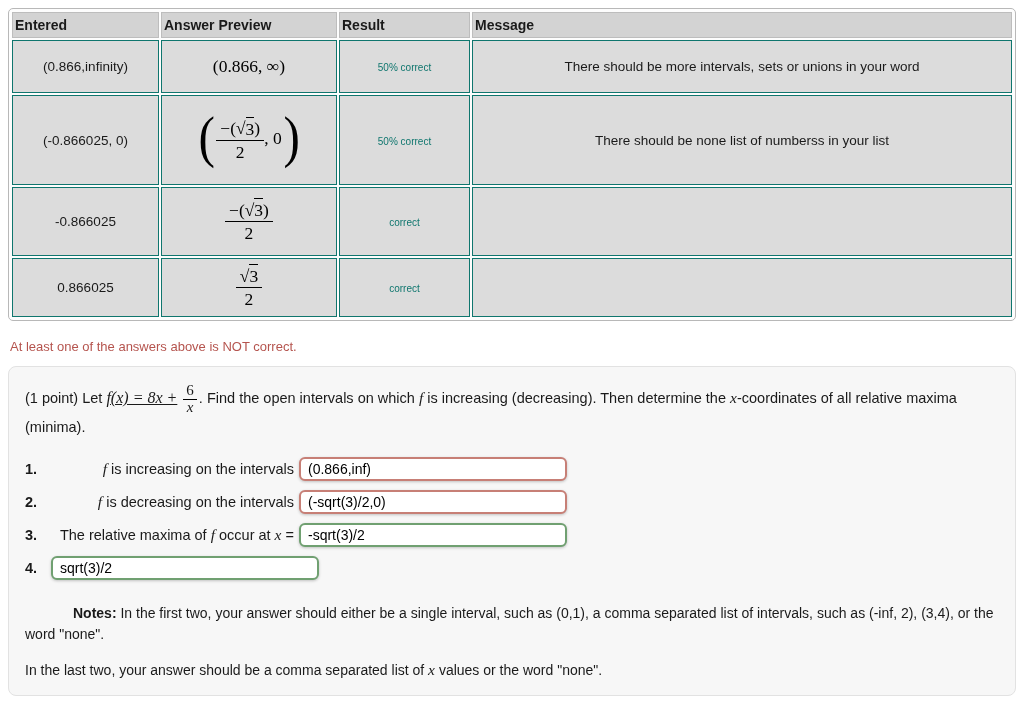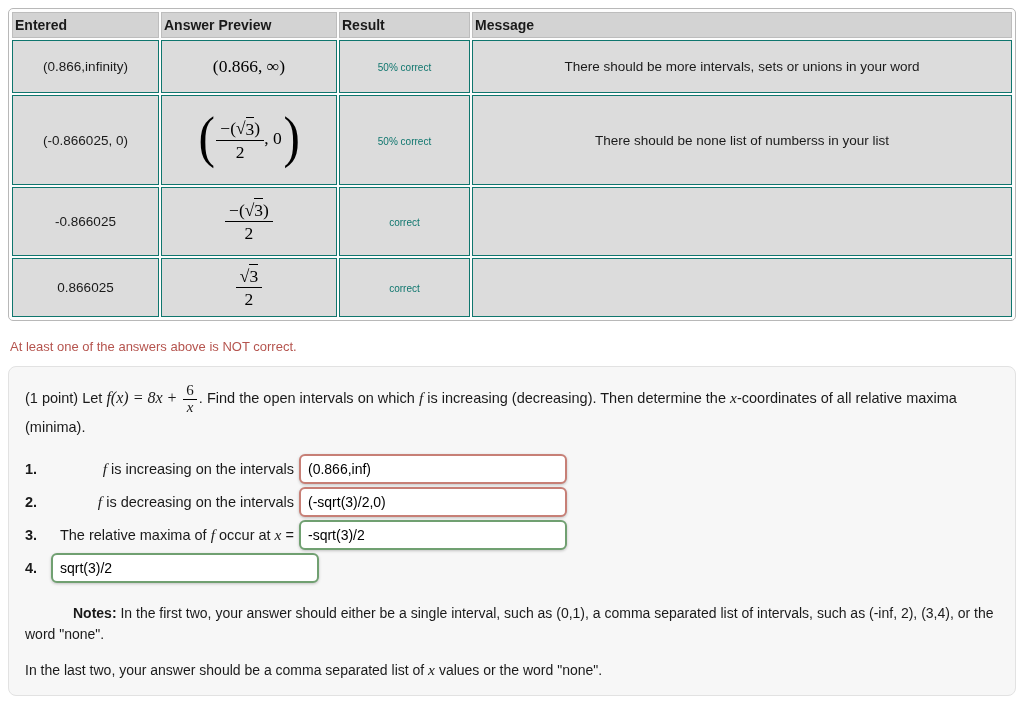--- a/index.html
+++ b/index.html
@@ -86,21 +86,21 @@
     position: relative;
     top: -3px;
     display: inline-block;
     transform: scaleX(0.85);
   }
   .mi {
     font-family: "Liberation Serif", serif;
     font-style: italic;
     font-size: 15.5px;
   }
-  .math-serif { font-family: "Liberation Serif", serif; font-style: italic; font-size: 16px; }
+  .math-serif { font-family: "Liberation Serif", serif; font-style: italic; font-size: 16px; text-decoration: underline; }
 
   
   .alert-line {
     color: #b5544e;
     font-size: 13px;
     margin: 18px 2px 12px 2px;
   }
 
   
   .problem-box {
@@ -130,21 +130,21 @@
   .q-row { display: flex; align-items: center; margin-bottom: 7px; height: 26px; }
   .q-num { width: 26px; font-weight: bold; font-size: 14.5px; flex: none; }
   .q-label {
     width: 243px; flex: none;
     text-align: right;
     font-size: 14.5px;
     margin-right: 5px;
     white-space: nowrap;
   }
   .q-input {
-    width: 268px; height: 30px;
+    width: 268px; height: 24px;
     border-radius: 6px;
     background: #ffffff;
     font-family: "Liberation Sans", sans-serif;
     font-size: 14px;
     padding: 2px 7px;
     box-shadow: 0 1px 3px rgba(0,0,0,0.22);
     outline: none;
   }
   .q-input.border-incorrect { border: 2px solid #c77f76; }
   .q-input.border-correct   { border: 2px solid #70a071; }

